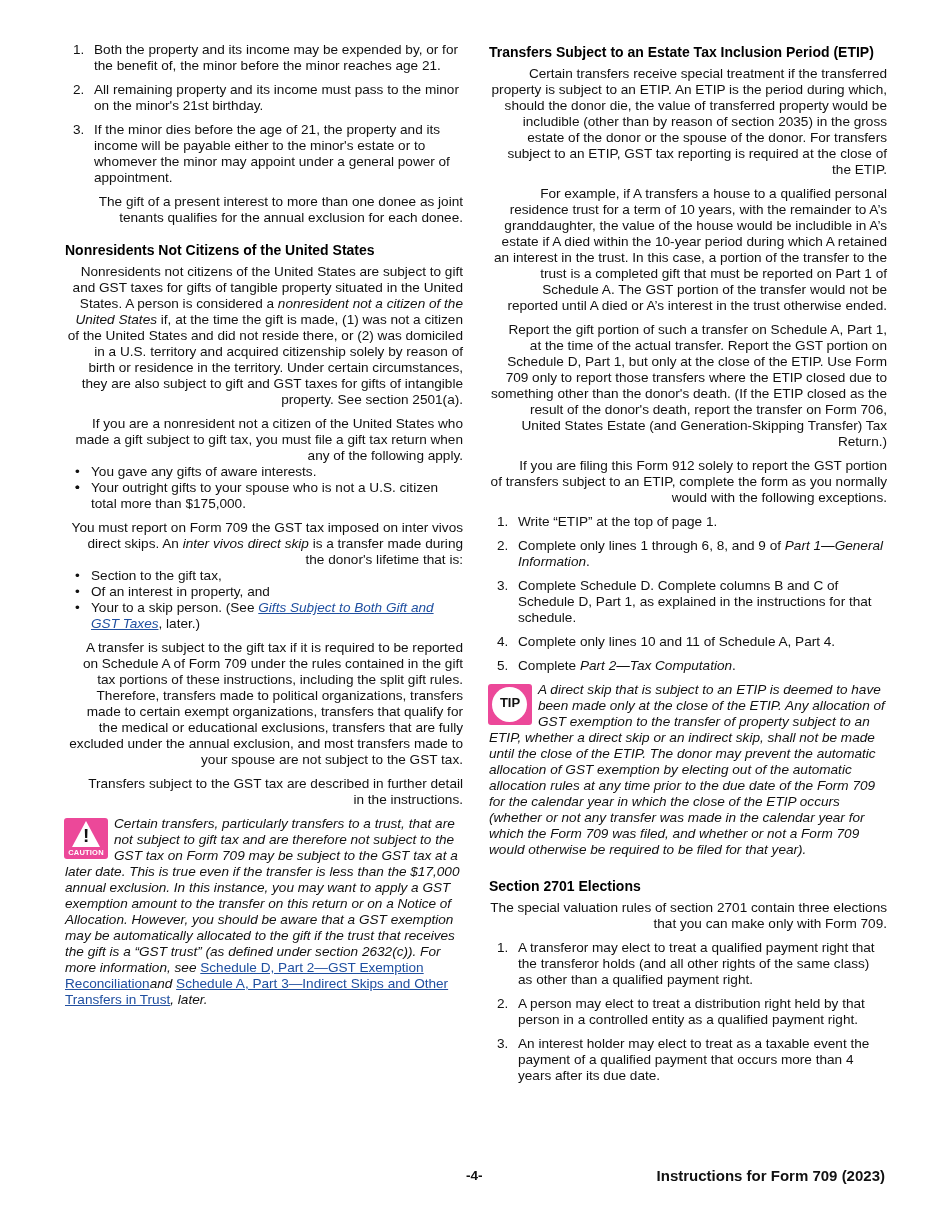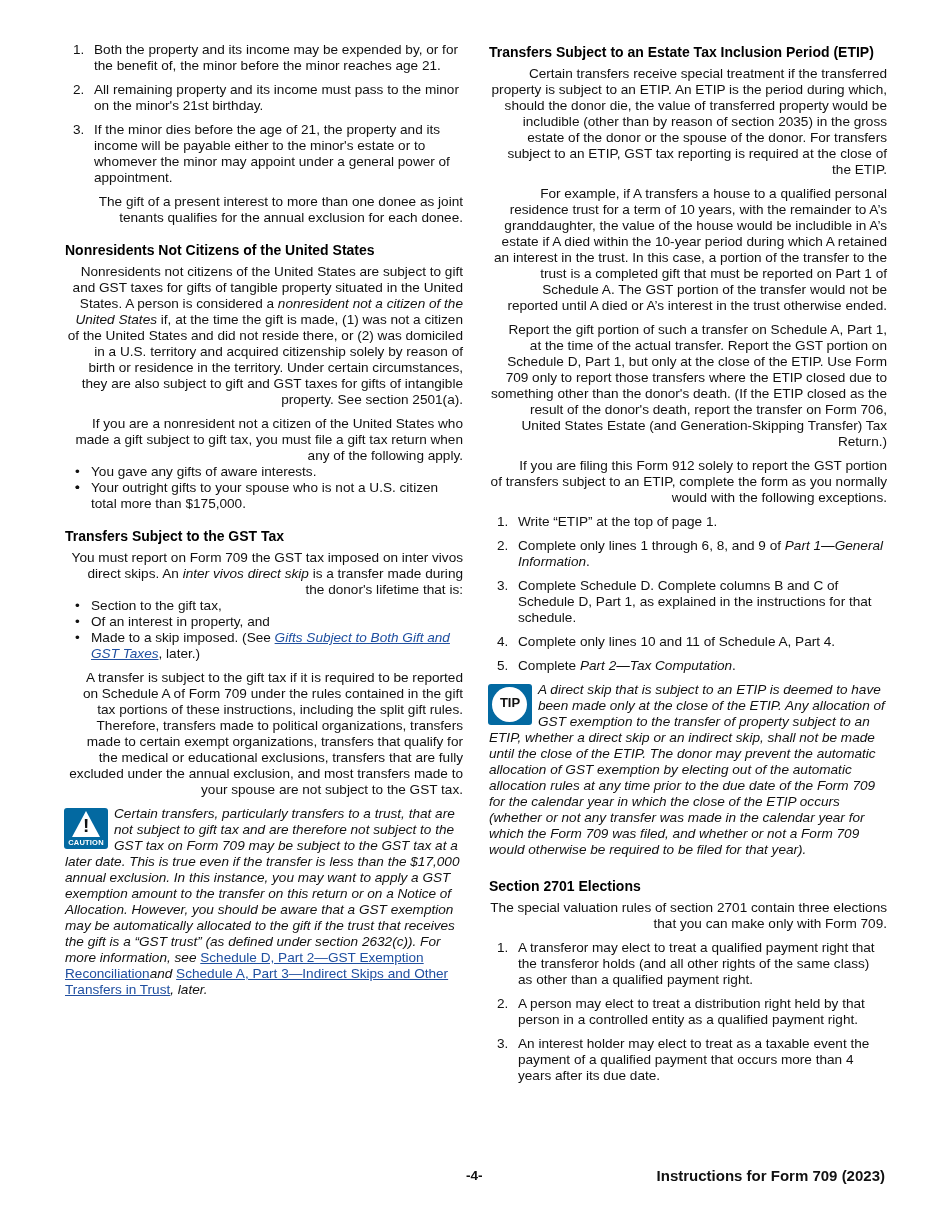--- a/index.html
+++ b/index.html
@@ -22,21 +22,21 @@
   ol.num li { position: relative; padding-left: 29px; margin-bottom: 8px; }
   ol.num li .n { position: absolute; left: 8px; top: 0; }
   ul.bul { list-style: none; margin: 0 0 8px 0; padding: 0; }
   ul.bul li { position: relative; padding-left: 26px; margin: 0; }
   ul.bul li .dot { position: absolute; left: 10px; top: 0; }
   i, .ital { font-style: italic; }
   a.link { color: #1f4fa0; text-decoration: underline; }
   .note { font-style: italic; margin: 0 0 8px 0; }
   .note .icon-box {
     float: left; width: 44px; height: 41px; margin: 2px 6px 0 -1px;
-    background: #0369a1; border-radius: 3px; position: relative;
+    background: #ec4899; border-radius: 3px; position: relative;
   }
   .caution-tri {
     position: absolute; left: 8px; top: 3px; width: 0; height: 0;
     border-left: 14px solid transparent; border-right: 14px solid transparent;
     border-bottom: 26px solid #fff;
   }
   .caution-bang {
     position: absolute; left: 19px; top: 8px; width: 6px; font-weight: bold;
     font-style: normal; color: #111; font-size: 19px; line-height: 20px; text-align: center;
   }
@@ -75,28 +75,28 @@
 
   <h2>Nonresidents Not Citizens of the United States</h2>
   <p><span>Nonresidents not citizens of the United States are subject to gift and GST taxes for gifts of tangible property situated in the United States. A person is considered a </span><i>nonresident not a citizen of the United States</i><span> if, at the time the gift is made, (1) was not a citizen of the United States and did not reside there, or (2) was domiciled in a U.S. territory and acquired citizenship solely by reason of birth or residence in the territory. Under certain circumstances, they are also subject to gift and GST taxes for gifts of intangible property. See section 2501(a).</span></p>
   <p class="indent" style="margin-bottom:0">If you are a nonresident not a citizen of the United States who made a gift subject to gift tax, you must file a gift tax return when any of the following apply.</p>
   <ul class="bul">
     <li><span class="dot">•</span><span>You gave any gifts of aware interests.</span></li>
     <li><span class="dot">•</span></li>
     <li><span class="dot">•</span><span>Your outright gifts to your spouse who is not a U.S. citizen total more than $175,000.</span></li>
   </ul>
 
-  <h2>Transfers Subject to the GST Tax</h2>
   <p style="margin-bottom:0"><span>You must report on Form 709 the GST tax imposed on inter vivos direct skips. An </span><i>inter vivos direct skip</i><span> is a transfer made during the donor's lifetime that is:</span></p>
   <ul class="bul">
     <li><span class="dot">•</span><span>Section to the gift tax,</span></li>
     <li><span class="dot">•</span><span>Of an interest in property, and</span></li>
-    <li><span class="dot">•</span><span>Made to a skip imposed. (See </span><a class="link ital" href="#">Gifts Subject to Both Gift and GST Taxes</a><span>, later.)</span></li>
+    <li><span class="dot">•</span><span>Your to a skip person. (See </span><a class="link ital" href="#">Gifts Subject to Both Gift and GST Taxes</a><span>, later.)</span></li>
   </ul>
   <p class="indent">A transfer is subject to the gift tax if it is required to be reported on Schedule A of Form 709 under the rules contained in the gift tax portions of these instructions, including the split gift rules. Therefore, transfers made to political organizations, transfers made to certain exempt organizations, transfers that qualify for the medical or educational exclusions, transfers that are fully excluded under the annual exclusion, and most transfers made to your spouse are not subject to the GST tax.</p>
+  <p class="indent">Transfers subject to the GST tax are described in further detail in the instructions.</p>
 
   <div class="note">
     <div class="icon-box">
       <div class="caution-tri"></div>
       <div class="caution-bang">!</div>
       <div class="caution-word">CAUTION</div>
     </div>
     <span>Certain transfers, particularly transfers to a trust, that are not subject to gift tax and are therefore not subject to the GST tax on Form 709 may be subject to the GST tax at a later date. This is true even if the transfer is less than the $17,000 annual exclusion. In this instance, you may want to apply a GST exemption amount to the transfer on this return or on a Notice of Allocation. However, you should be aware that a GST exemption may be automatically allocated to the gift if the trust that receives the gift is a “GST trust” (as defined under section 2632(c)). For more information, see </span><a class="link" style="font-style:normal" href="#">Schedule D, Part 2—GST Exemption Reconciliation</a><span>and </span><a class="link" style="font-style:normal" href="#">Schedule A, Part 3—Indirect Skips and Other Transfers in Trust</a><span>, later.</span>
   </div>
 </div>

